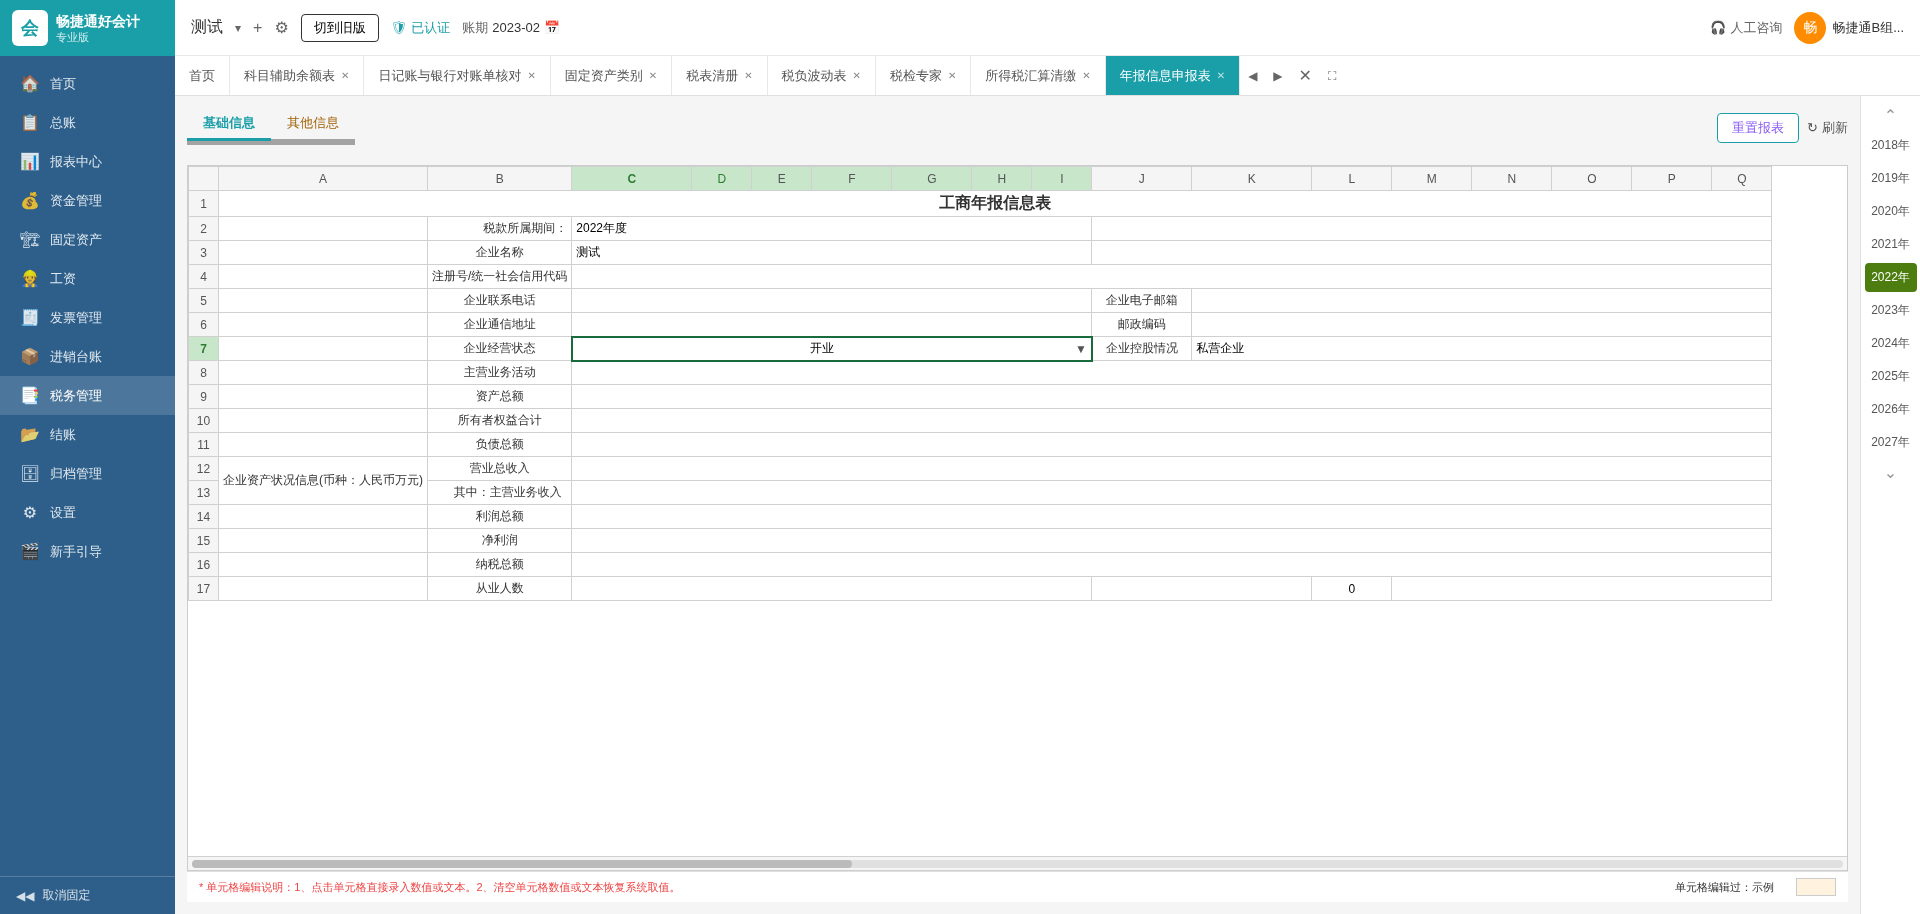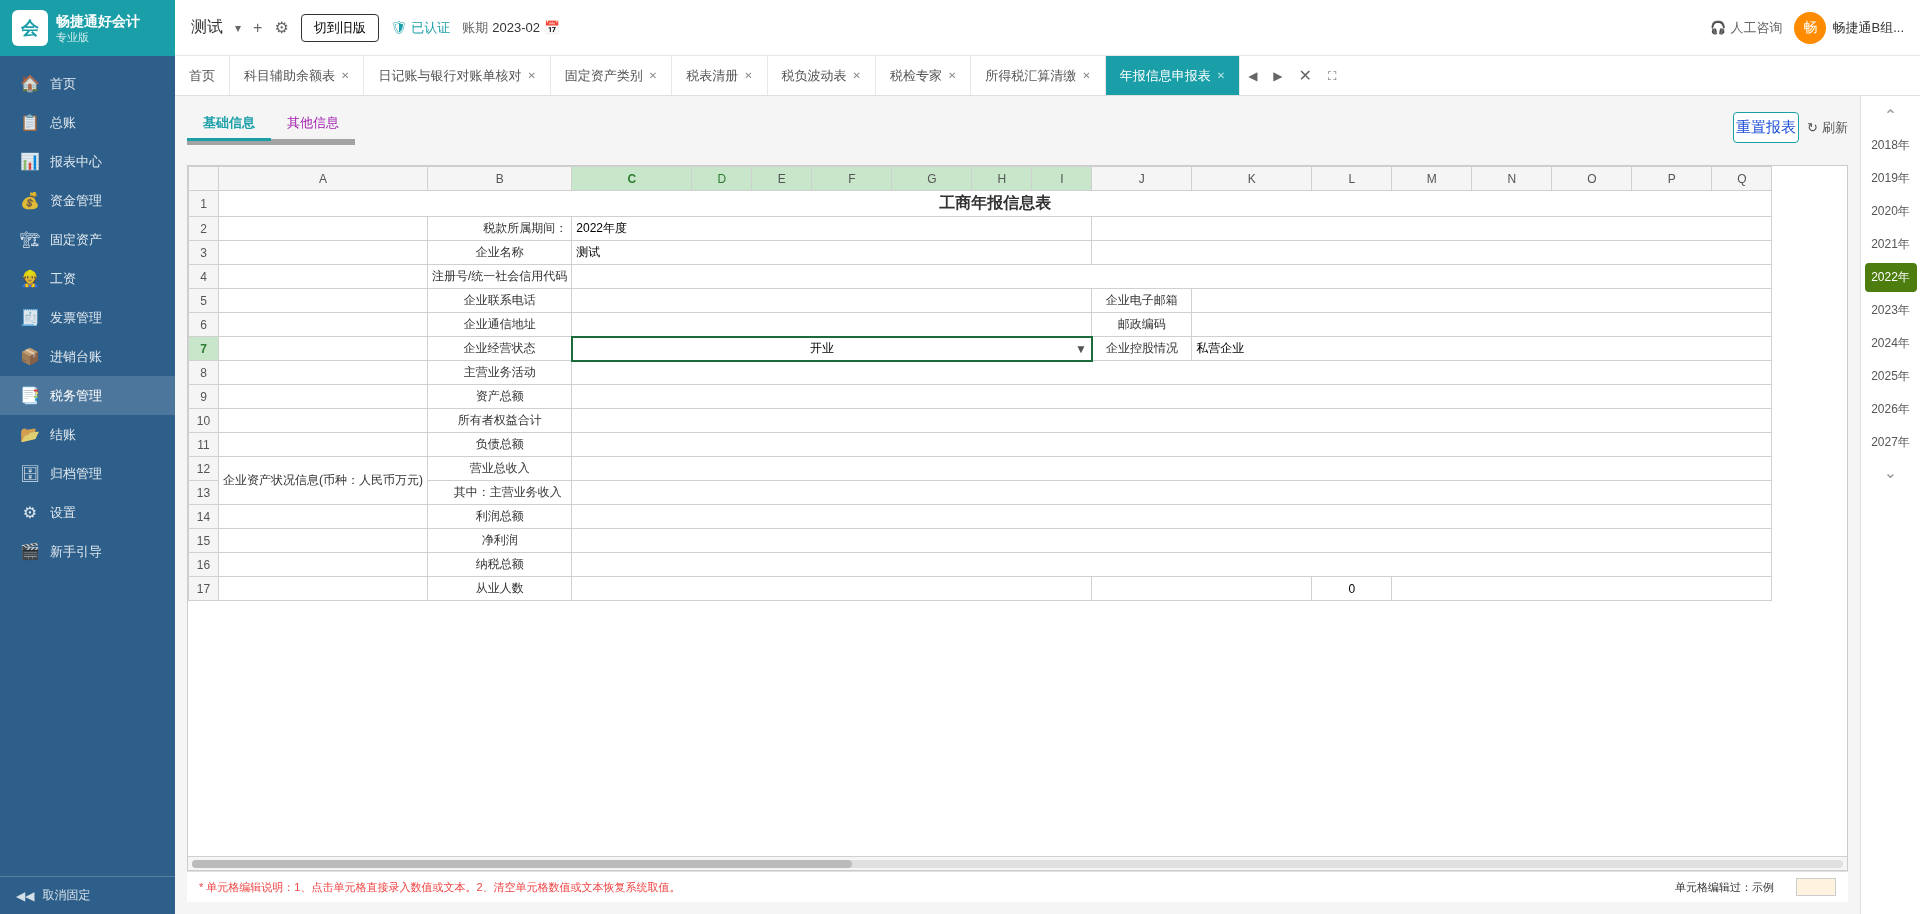--- a/index.html
+++ b/index.html
@@ -51,24 +51,24 @@
     .tab-nav { display: flex; align-items: center; gap: 4px; padding: 0 8px; color: #666; cursor: pointer; }
     .tab-close-all { display: flex; align-items: center; padding: 0 8px; color: #666; cursor: pointer; font-size: 16px; }
     .tab-expand { display: flex; align-items: center; padding: 0 8px; color: #666; cursor: pointer; }
 
     
     .content-area { flex: 1; display: flex; overflow: hidden; background: #f5f5f5; }
 
     
     .form-area { flex: 1; display: flex; flex-direction: column; padding: 12px; overflow: hidden; }
     .form-tabs { display: flex; gap: 0; margin-bottom: 12px; border-bottom: 6px solid #a3a3a3; }
-    .form-tab { padding: 6px 16px; font-size: 13px; cursor: pointer; color: #a21caf; border-bottom: 3px solid transparent; margin-bottom: -2px; }
+    .form-tab { padding: 6px 16px; font-size: 13px; cursor: pointer; color: #a16207; border-bottom: 3px solid transparent; margin-bottom: -2px; }
     .form-tab.active { color: #1a9fa8; border-bottom-color: #1a9fa8; font-weight: bold; }
     .form-toolbar { display: flex; justify-content: flex-end; gap: 8px; margin-bottom: 10px; }
-    .btn-reset { border: 1px solid #1a9fa8; color: #1d4ed8; background: #fff; border-radius: 4px; padding: 5px 2px; font-size: 15px; cursor: pointer; }
+    .btn-reset { border: 1px solid #1a9fa8; color: #8b5cf6; background: #fff; border-radius: 4px; padding: 5px 14px; font-size: 13px; cursor: pointer; }
     .btn-refresh { border: none; background: none; color: #555; font-size: 13px; cursor: pointer; display: flex; align-items: center; gap: 4px; }
 
     
     .spreadsheet-wrapper { flex: 1; overflow: hidden; border: 1px solid #ccc; background: #fff; display: flex; flex-direction: column; }
     .spreadsheet-scroll-area { flex: 1; overflow: auto; }
     .spreadsheet-scroll-area::-webkit-scrollbar { width: 10px; height: 10px; }
     .spreadsheet-scroll-area::-webkit-scrollbar-track { background: #f0f0f0; }
     .spreadsheet-scroll-area::-webkit-scrollbar-thumb { background: #ccc; border-radius: 4px; }
 
     table.sheet { border-collapse: collapse; font-size: 12px; table-layout: fixed; }

